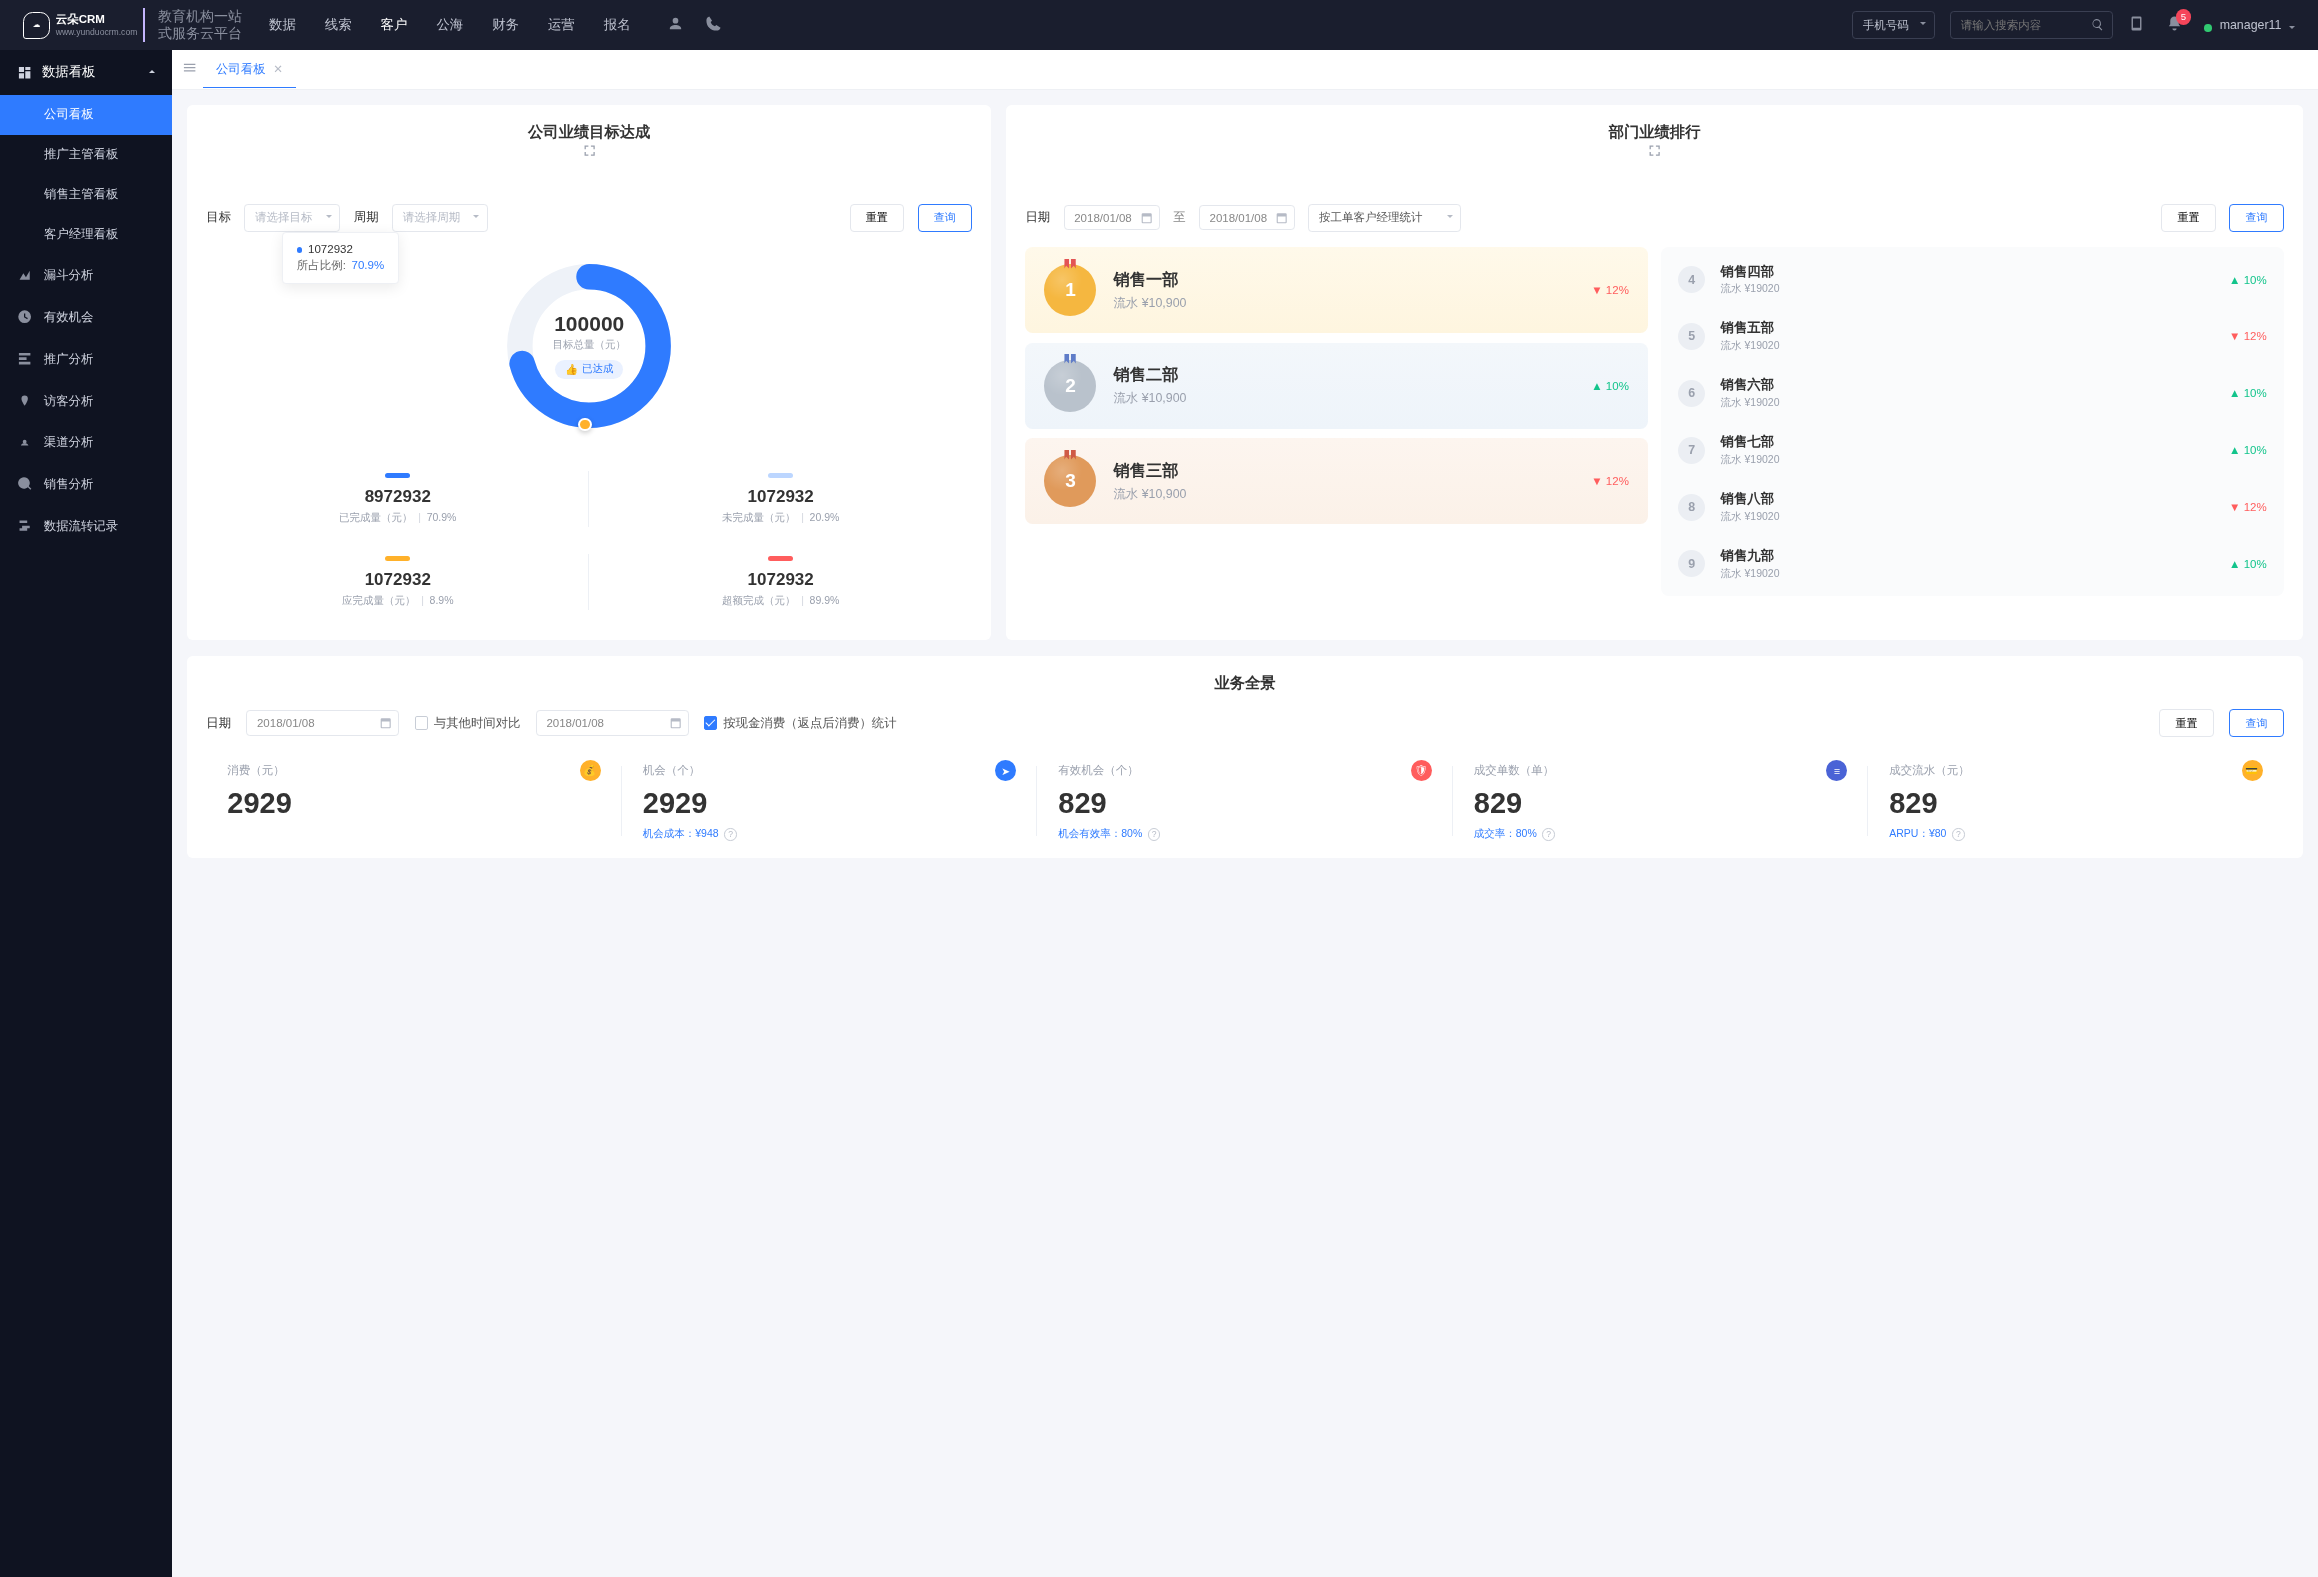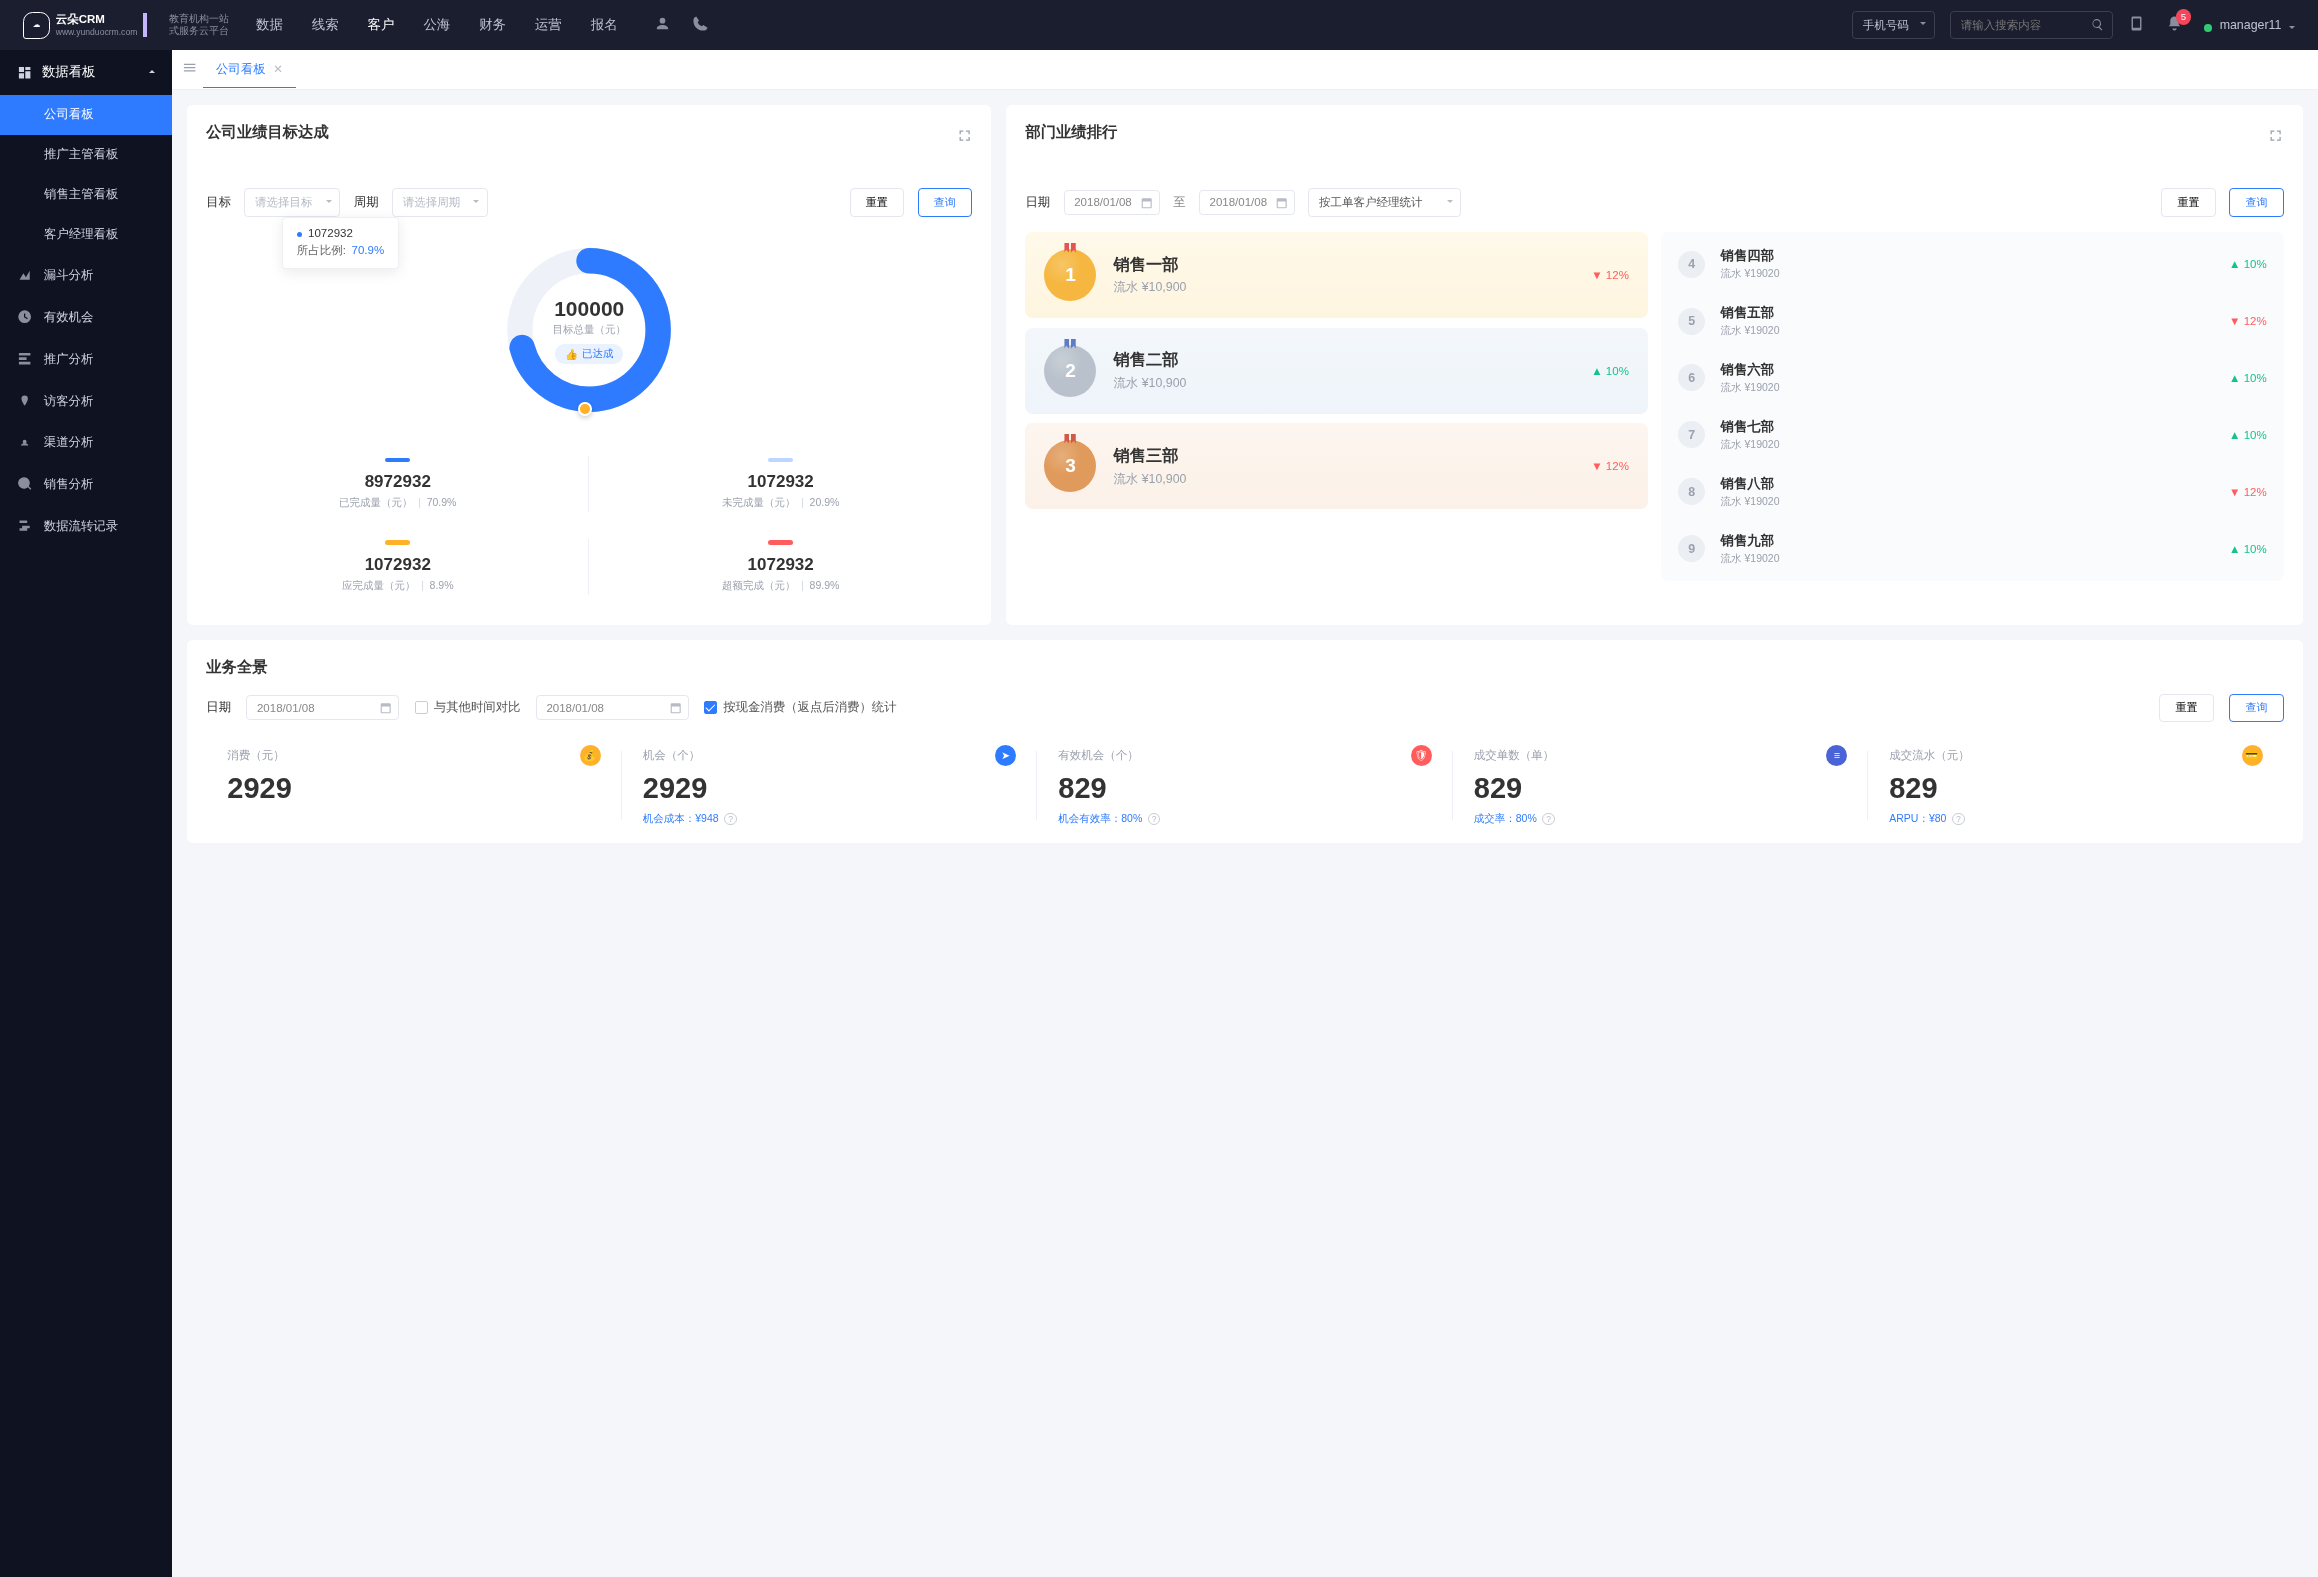--- a/index.html
+++ b/index.html
@@ -43,21 +43,21 @@
 
 .main { flex:1; display:flex; flex-direction:column;}
 .tabs-bar { height:40px; background:#fff; display:flex;align-items:center;padding:0 9.6px;gap:5.7px;border-bottom:1px solid #eef0f4;}
 .tabs-bar .ham svg{width:15.3px;height:15.3px;fill:#9aa0ad;}
 .tab { padding:9.6px 13.4px; font-size:12.4px;color:#2f7bff;border-bottom:1.9px solid #2f7bff;display:flex;align-items:center;gap:7.6px;}
 .tab .x{color:#b6bbc6;font-size:11.5px;}
 
 .content { padding:15.3px; display:flex; flex-direction:column; gap:15.3px;}
 .row { display:flex; gap:15.3px;}
 .card { background:#fff;border-radius:5.7px;padding:17px 19px;}
-.card-hd { display:flex;align-items:flex-end;justify-content:space-between;margin-bottom:15.3px;}
+.card-hd { display:flex;align-items:center;justify-content:space-between;margin-bottom:15.3px;flex-direction:column;}
 .card-hd h3{font-size:15.3px;font-weight:600;}
 .expand-icon{width:15.3px;height:15.3px;fill:#9aa0ad;cursor:pointer;}
 
 .filters { display:flex;align-items:center;gap:13.4px;margin-top:45px;}
 .flabel { font-size:12.4px;color:#333;}
 .fsel { border:1px solid #e4e7ed;border-radius:3.8px;padding:5.7px 25px 5.7px 9.6px;color:#b6bbc6;font-size:11.5px;position:relative;min-width:96px;}
 .fsel:after{content:"";position:absolute;right:7.6px;top:10.5px;border:3.8px solid transparent;border-top-color:#b6bbc6;}
 .date-in { border:1px solid #e4e7ed;border-radius:3.8px;padding:5.7px 27px 5.7px 9.6px;color:#888;font-size:11.5px;position:relative;min-width:92px;}
 .date-in svg{position:absolute;right:5.7px;top:4.8px;width:13.4px;height:13.4px;fill:#b6bbc6;}
 .btn { border:1px solid #e4e7ed;border-radius:4px;padding:5.7px 15.3px;font-size:11px;background:#fff;cursor:pointer;}
@@ -125,21 +125,21 @@
 </head>
 <body>
 
 <div class="topnav">
   <div class="logo">
     <div class="logo-mark">☁</div>
     <div class="logo-txt">
       <span class="b"><span>云朵CRM</span></span>
       <span style="font-size:8.6px;color:#8a8f9e">www.yunduocrm.com</span>
     </div>
-    <div style="border-left:4px solid #c4b5fd;padding-left:22px;font-size:10px;color:#8a8f9e;line-height:1.2">
+    <div style="border-left:2px solid #c4b5fd;padding-left:13px;font-size:14px;color:#8a8f9e;line-height:1.2">
       <div>教育机构一站</div>
       <div>式服务云平台</div>
     </div>
   </div>
   <div class="nav-links" id="nav-links">
       <span>数据</span>
       <span>线索</span>
       <span class="active">客户</span>
       <span>公海</span>
       <span>财务</span>

